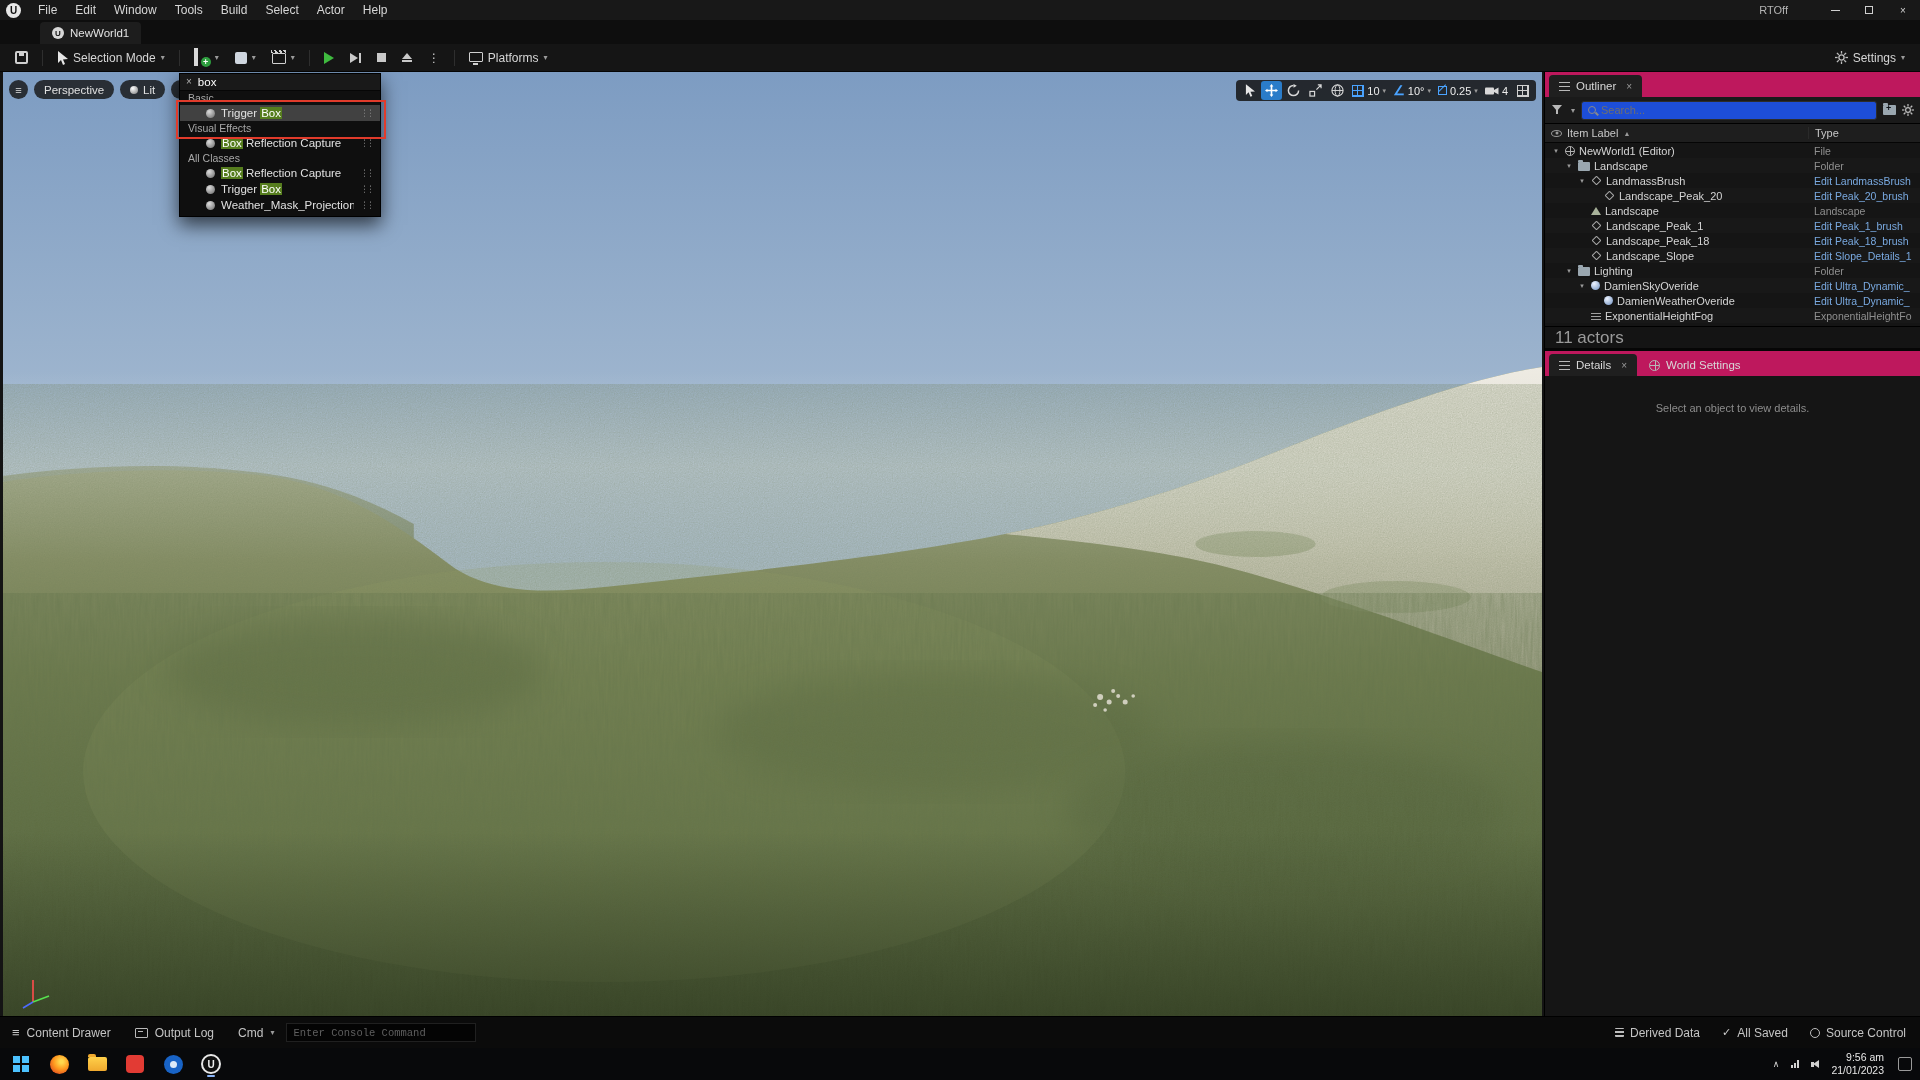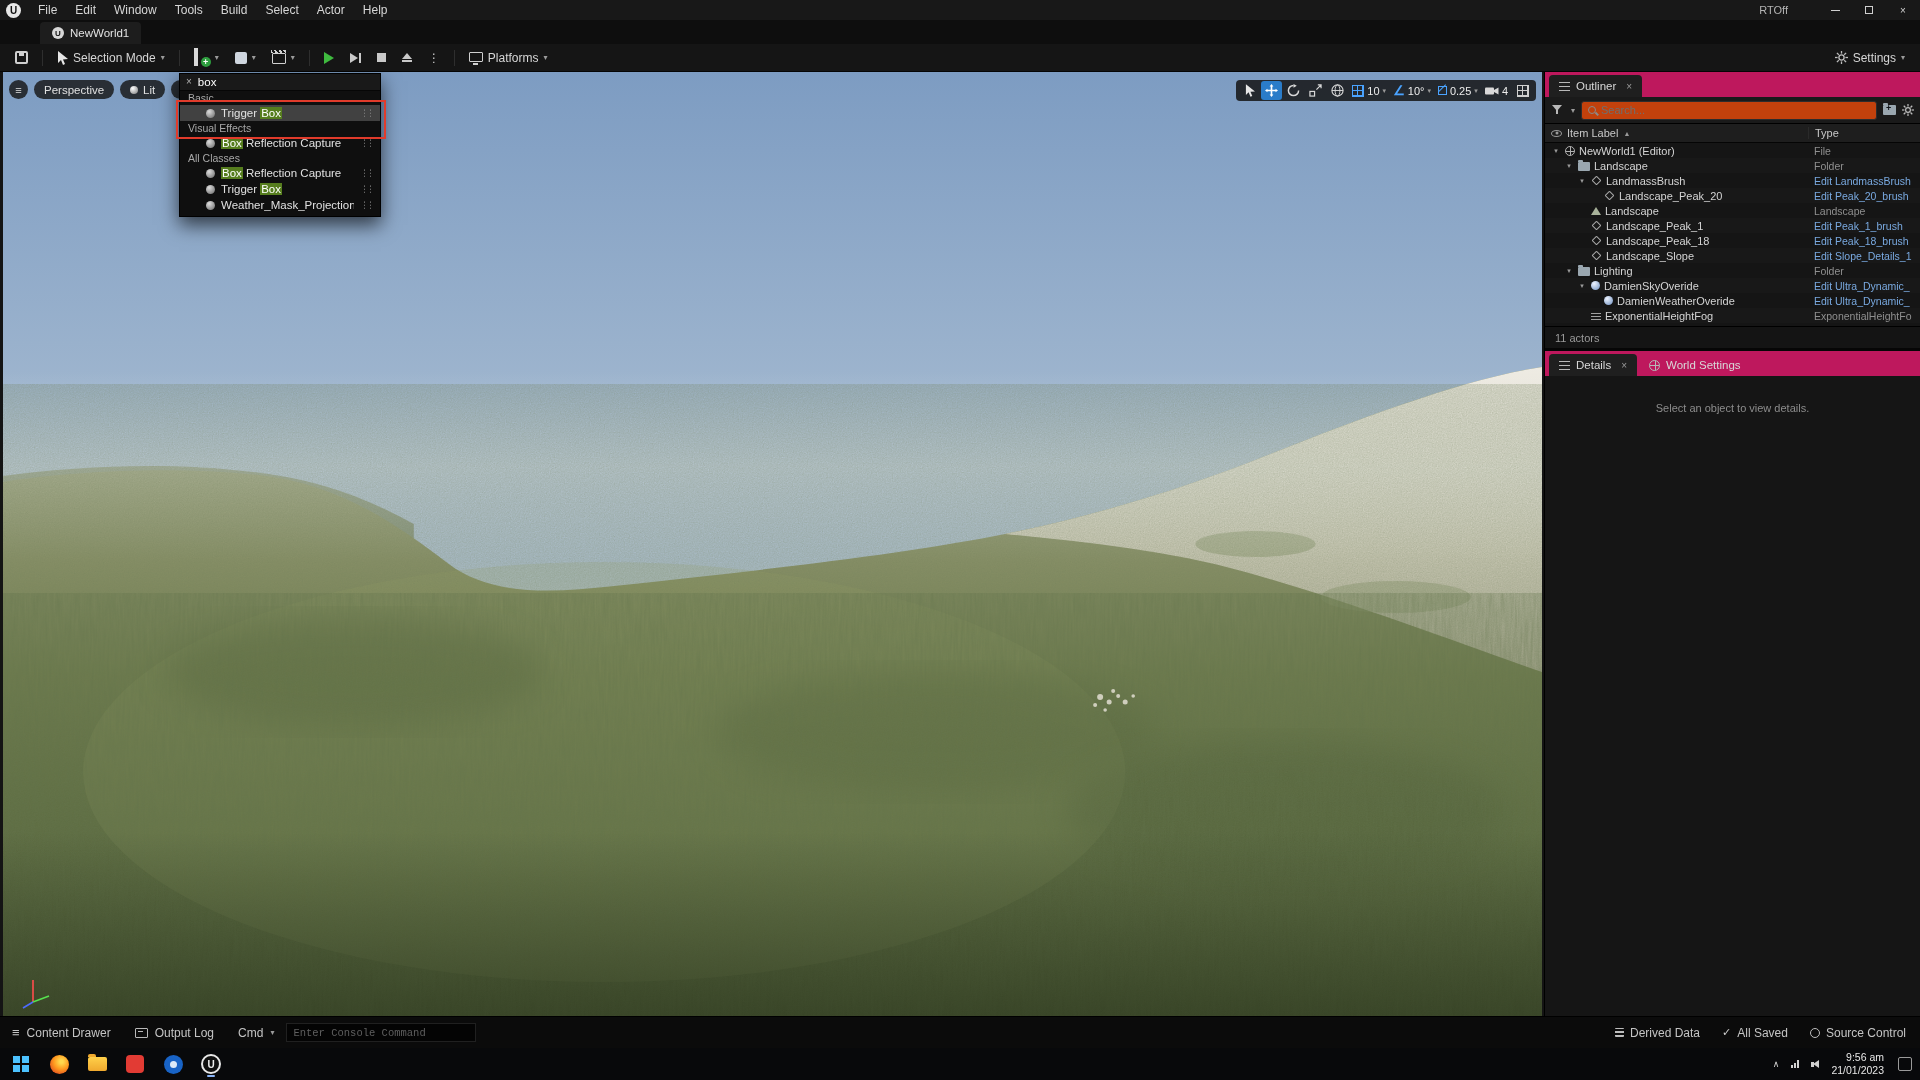--- a/index.html
+++ b/index.html
@@ -93,21 +93,21 @@
 .ptab.active{background:#1f1f1f;}
 .ptab .x{color:#9a9a9a;font-size:10px;margin-left:4px;}
 .sliders-ico{width:11px;height:9px;background:repeating-linear-gradient(0deg,#b8b8b8 0 1px,transparent 1px 4px);}
 .globe-ico{width:11px;height:11px;border:1px solid #b8b8b8;border-radius:50%;position:relative;flex:0 0 auto;}
 .globe-ico:before{content:"";position:absolute;left:0;right:0;top:50%;height:1px;background:#b8b8b8;}
 .globe-ico:after{content:"";position:absolute;left:50%;top:0;bottom:0;width:1px;background:#b8b8b8;}
 .o-toolbar{height:27px;display:flex;align-items:center;gap:6px;padding:0 6px;background:#1a1a1a;border-bottom:1px solid #000;flex:0 0 auto;}
 .funnel-wrap{width:14px;height:12px;position:relative;flex:0 0 auto;}
 .funnel{position:absolute;left:1px;top:1px;width:0;height:0;border-left:5px solid transparent;border-right:5px solid transparent;border-top:6px solid #b8b8b8;}
 .funnel-stem{position:absolute;left:4.5px;top:5px;width:2px;height:5px;background:#b8b8b8;}
-.searchbox{flex:1;height:19px;background:#c2410c;border:1px solid #2c2c2c;border-radius:3px;display:flex;align-items:center;gap:5px;padding:0 6px;min-width:0;}
+.searchbox{flex:1;height:19px;background:#1d4ed8;border:1px solid #2c2c2c;border-radius:3px;display:flex;align-items:center;gap:5px;padding:0 6px;min-width:0;}
 .searchbox input{flex:1;background:transparent;border:none;outline:none;color:#d0d0d0;font-size:11px;font-family:inherit;min-width:0;}
 .searchbox input::placeholder{color:#6f6f6f;}
 .mag{width:8px;height:8px;border:1.5px solid #8a8a8a;border-radius:50%;position:relative;flex:0 0 auto;}
 .mag:after{content:"";position:absolute;width:4px;height:1.5px;background:#8a8a8a;transform:rotate(45deg);right:-3.5px;bottom:-1px;}
 .folder-plus{width:13px;height:10px;background:#9aa7b0;border-radius:1px;position:relative;flex:0 0 auto;}
 .folder-plus:before{content:"";position:absolute;top:-2px;left:0;width:5px;height:2px;background:#9aa7b0;border-radius:1px 1px 0 0;}
 .folder-plus:after{content:"+";position:absolute;left:3px;top:-2px;color:#10151a;font-size:9px;font-weight:bold;}
 .o-header{height:19px;display:flex;align-items:center;background:#1e1e1e;border-bottom:1px solid #050505;font-size:11px;color:#c8c8c8;flex:0 0 auto;}
 .o-header .hl{flex:1;display:flex;align-items:center;gap:5px;padding-left:6px;min-width:0;}
 .o-header .ht{width:112px;padding-left:6px;border-left:1px solid #2a2a2a;flex:0 0 auto;}
@@ -116,21 +116,21 @@
 .eye:before{content:"";position:absolute;left:50%;top:50%;width:3px;height:3px;background:#9a9a9a;border-radius:50%;transform:translate(-50%,-50%);}
 .o-rows{flex:1;overflow:hidden;background:#151515;}
 .o-row{height:15px;display:flex;align-items:center;font-size:11px;}
 .o-row.alt{background:#181818;}
 .o-label{flex:1;display:flex;align-items:center;gap:4px;overflow:hidden;white-space:nowrap;min-width:0;}
 .o-caret{width:10px;font-size:7px;color:#9a9a9a;text-align:center;flex:0 0 auto;}
 .o-ico{flex:0 0 auto;}
 .o-txt{color:#d4d4d4;overflow:hidden;text-overflow:ellipsis;}
 .o-type{width:112px;padding-left:6px;color:#8f8f8f;overflow:hidden;white-space:nowrap;flex:0 0 auto;font-size:10.5px;}
 .o-type.link{color:#79a9e0;}
-.o-footer{height:22px;display:flex;align-items:center;padding-left:10px;background:#141414;border-top:1px solid #000;font-size:11px;color:#9a9a9a;flex:0 0 auto;}
+.o-footer{height:22px;display:flex;align-items:center;padding-left:10px;background:#141414;border-top:1px solid #000;font-size:17px;color:#9a9a9a;flex:0 0 auto;}
 .ico-world{width:10px;height:10px;border:1px solid #b0b0b0;border-radius:50%;position:relative;}
 .ico-world:before{content:"";position:absolute;left:0;right:0;top:50%;height:1px;background:#b0b0b0;}
 .ico-world:after{content:"";position:absolute;left:50%;top:0;bottom:0;width:1px;background:#b0b0b0;}
 .ico-folder{width:12px;height:9px;background:#9aa7b0;border-radius:1px;position:relative;margin-top:1px;}
 .ico-folder:before{content:"";position:absolute;top:-2px;left:0;width:5px;height:2px;background:#9aa7b0;border-radius:1px 1px 0 0;}
 .ico-brush{width:7px;height:7px;border:1px solid #a8a8a8;transform:rotate(45deg);border-radius:1px;margin:0 2px;}
 .ico-landscape{width:0;height:0;border-left:5px solid transparent;border-right:5px solid transparent;border-bottom:8px solid #a8b29a;}
 .ico-sky{width:9px;height:9px;border-radius:50%;background:radial-gradient(circle at 35% 30%,#eef4ff,#6d8fc0);}
 .ico-fog{width:10px;height:8px;background:repeating-linear-gradient(0deg,#a0a0a0 0 1px,transparent 1px 3px);}
 .splitter{height:3px;background:#060606;flex:0 0 auto;}

